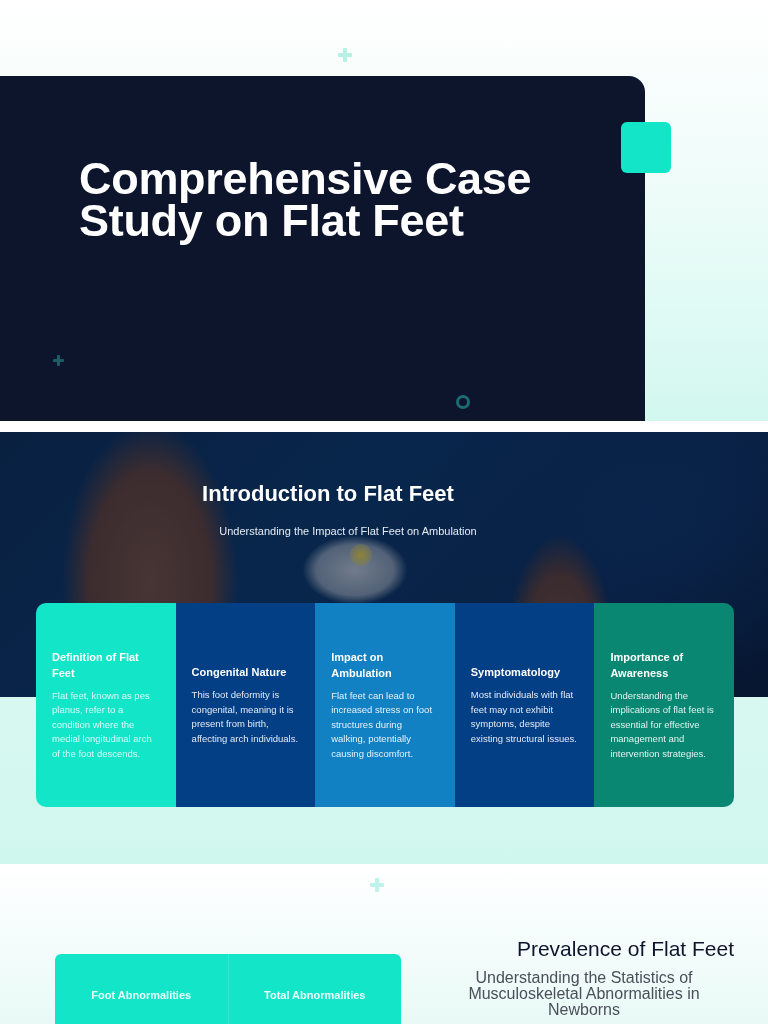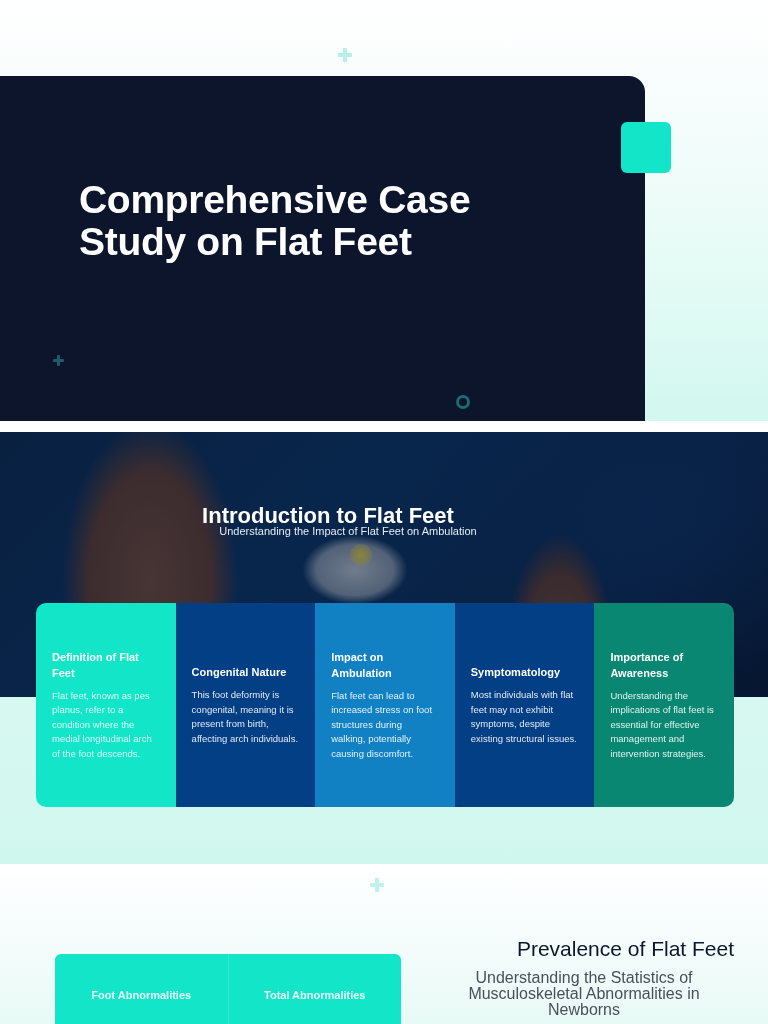--- a/index.html
+++ b/index.html
@@ -15,23 +15,22 @@
     .slide1 .dark-panel {
       position: absolute; left: 0; top: 76px; width: 645px; height: 345px;
       background: #0c152c; border-radius: 0 16px 0 0;
     }
     .slide1 .accent-square {
       position: absolute; left: 621px; top: 122px; width: 50px; height: 51px;
       background: #13e5c8; border-radius: 6px;
     }
     .slide1 .title {
       position: absolute; left: 79px; top: 158px; width: 480px;
-      color: #ffffff; font-size: 39px; line-height: 42px; font-weight: 700;
+      color: #ffffff; font-size: 45px; line-height: 42px; font-weight: 700;
       letter-spacing: -0.3px;
-      margin-top: 21px;
     }
     .plus {
       position: absolute; width: 14px; height: 14px;
     }
     .plus::before, .plus::after {
       content: ""; position: absolute; background: currentColor; border-radius: 1px;
     }
     .plus::before { left: 5px; top: 0; width: 4px; height: 14px; }
     .plus::after { left: 0; top: 5px; width: 14px; height: 4px; }
     .plus-top { left: 338px; top: 48px; color: #b7f1e6; }
@@ -61,21 +60,21 @@
     .slide2 .hero-overlay {
       position: absolute; left: 0; top: 0; width: 768px; height: 265px;
       background: rgba(5, 15, 40, 0.35);
     }
     .slide2 .flower-center {
       position: absolute; left: 350px; top: 112px; width: 22px; height: 22px;
       background: radial-gradient(circle, #d6c340 0%, rgba(214,195,64,0.4) 60%, rgba(0,0,0,0) 100%);
       border-radius: 50%;
     }
     .slide2 .heading {
-      position: absolute; left: 0; top: 70px; width: 656px; text-align: center;
+      position: absolute; left: 0; top: 48px; width: 656px; text-align: center;
       color: #ffffff; font-size: 22px; font-weight: 700; line-height: 28px;
     }
     .slide2 .subheading {
       position: absolute; left: 0; top: 92px; width: 696px; text-align: center;
       color: #e6ecf4; font-size: 11px; line-height: 14px;
     }
     .cards {
       position: absolute; left: 36px; top: 171px; width: 698px; height: 204px;
       display: flex; border-radius: 10px; overflow: hidden;
     }

